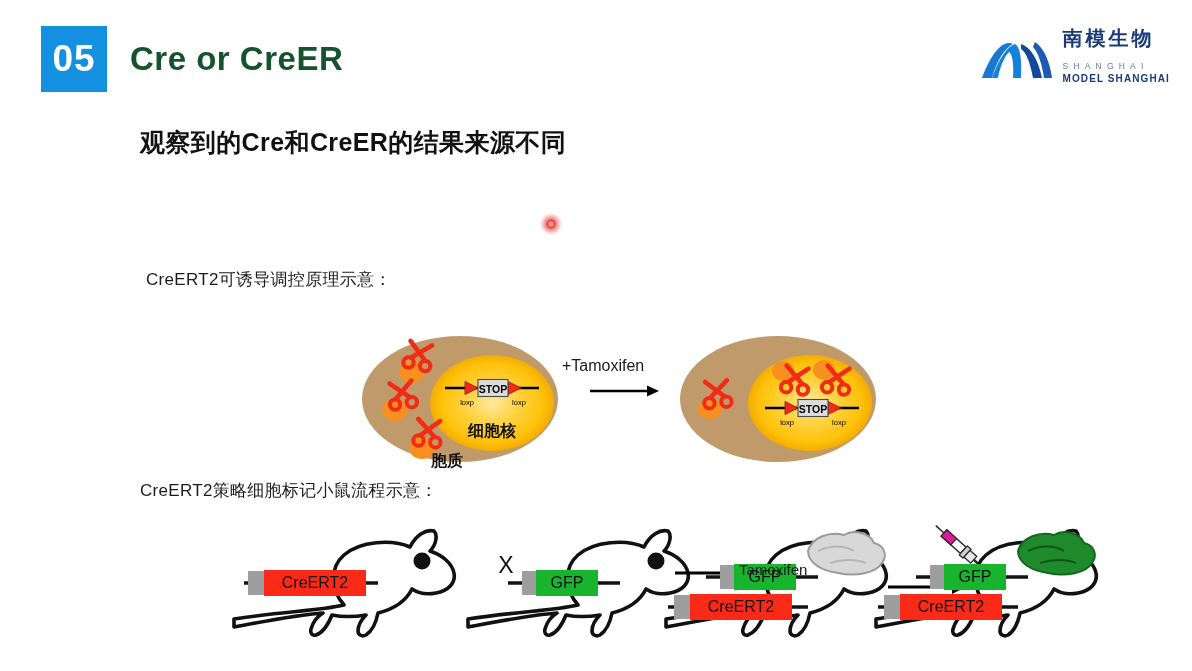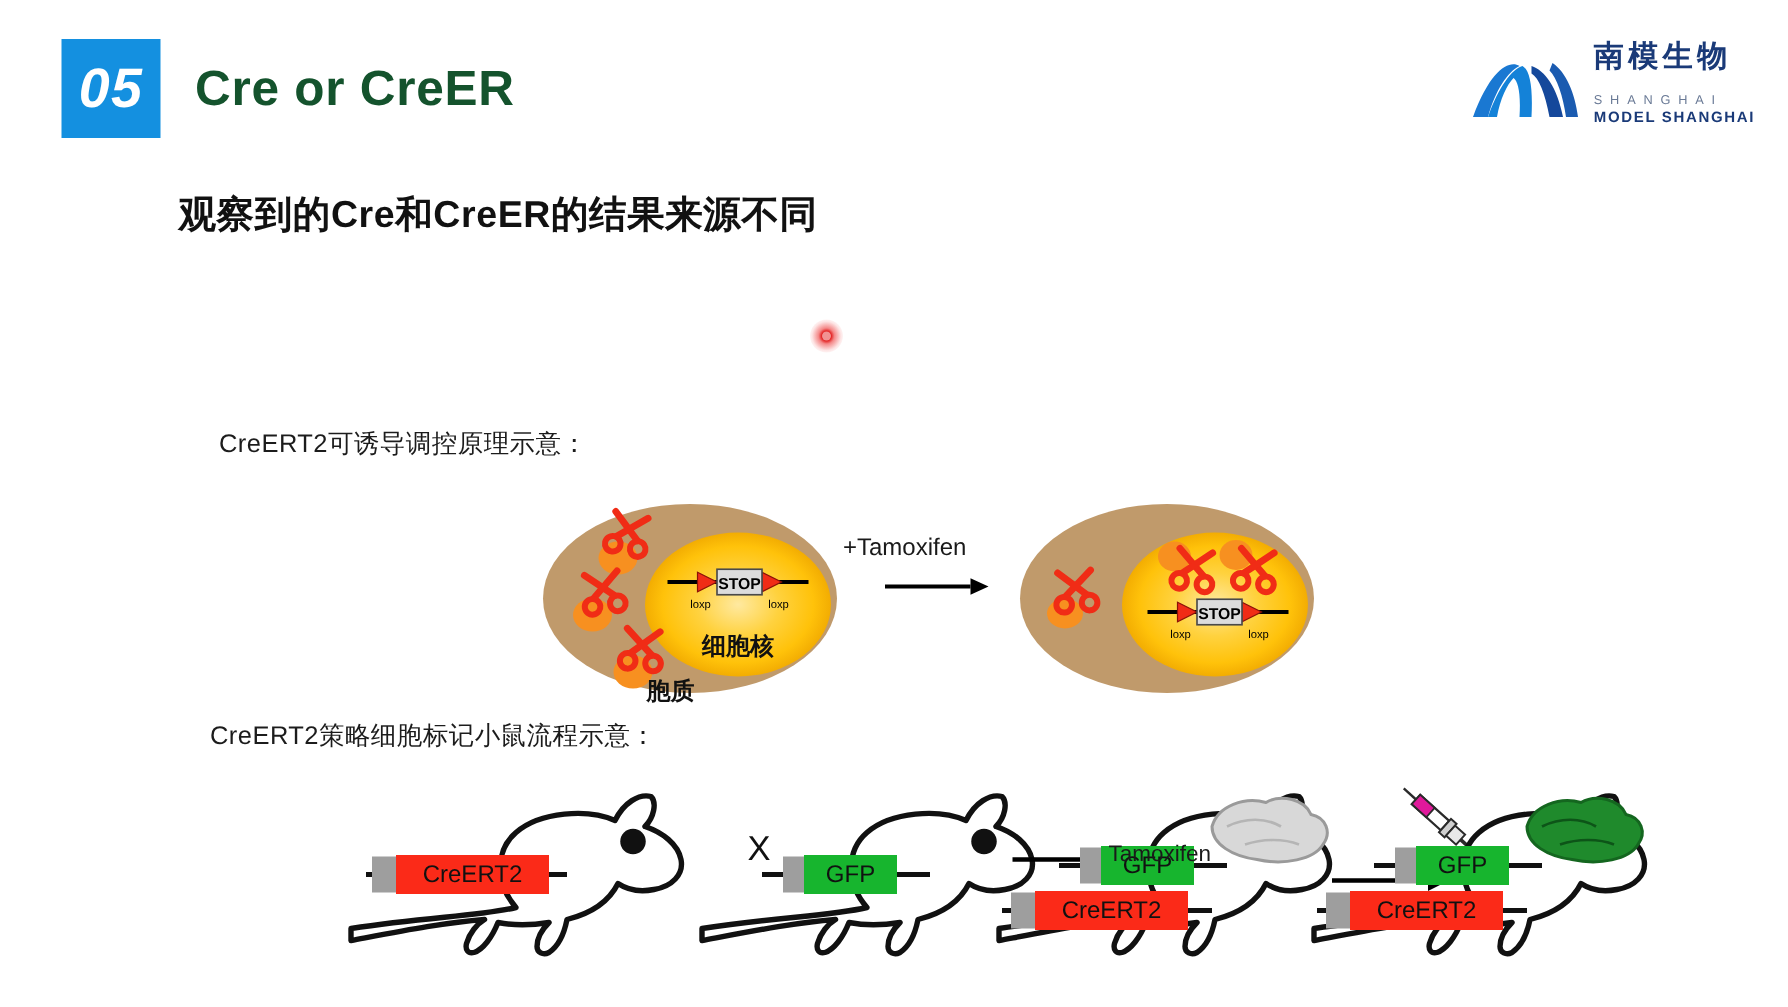--- a/index.html
+++ b/index.html
@@ -28,21 +28,20 @@
     height: 66px;
     background: #1490e0;
     color: #ffffff;
     font-size: 37px;
     font-weight: bold;
     letter-spacing: 1px;
     display: flex;
     align-items: center;
     justify-content: center;
     font-family: "Liberation Sans", sans-serif;
-    font-style: italic;
   }
   #slide-title {
     position: absolute;
     left: 130px;
     top: 40px;
     font-size: 33px;
     font-weight: bold;
     color: #14532d;
     letter-spacing: 0.5px;
   }
@@ -81,21 +80,21 @@
     font-weight: bold;
     color: #1a3a78;
     letter-spacing: 1.1px;
     display: block;
     margin-top: 3px;
   }
 
   
   #heading-main {
     position: absolute;
-    left: 119px;
+    left: 140px;
     top: 126px;
     font-size: 25px;
     font-weight: bold;
     color: #111111;
     letter-spacing: 0.4px;
   }
   #heading-sub {
     position: absolute;
     left: 146px;
     top: 178px;
@@ -126,21 +125,21 @@
     opacity: 0.55;
   }
 
   
   .fig-caption {
     position: absolute;
     font-size: 17px;
     color: #1c1c1c;
     letter-spacing: 0.3px;
   }
-  #caption-1 { left: 146px; top: 284px; }
+  #caption-1 { left: 146px; top: 268px; }
   #caption-2 { left: 140px; top: 479px; }
 
   
   #cell-figure {
     position: absolute;
     left: 355px;
     top: 326px;
     width: 540px;
     height: 150px;
   }

